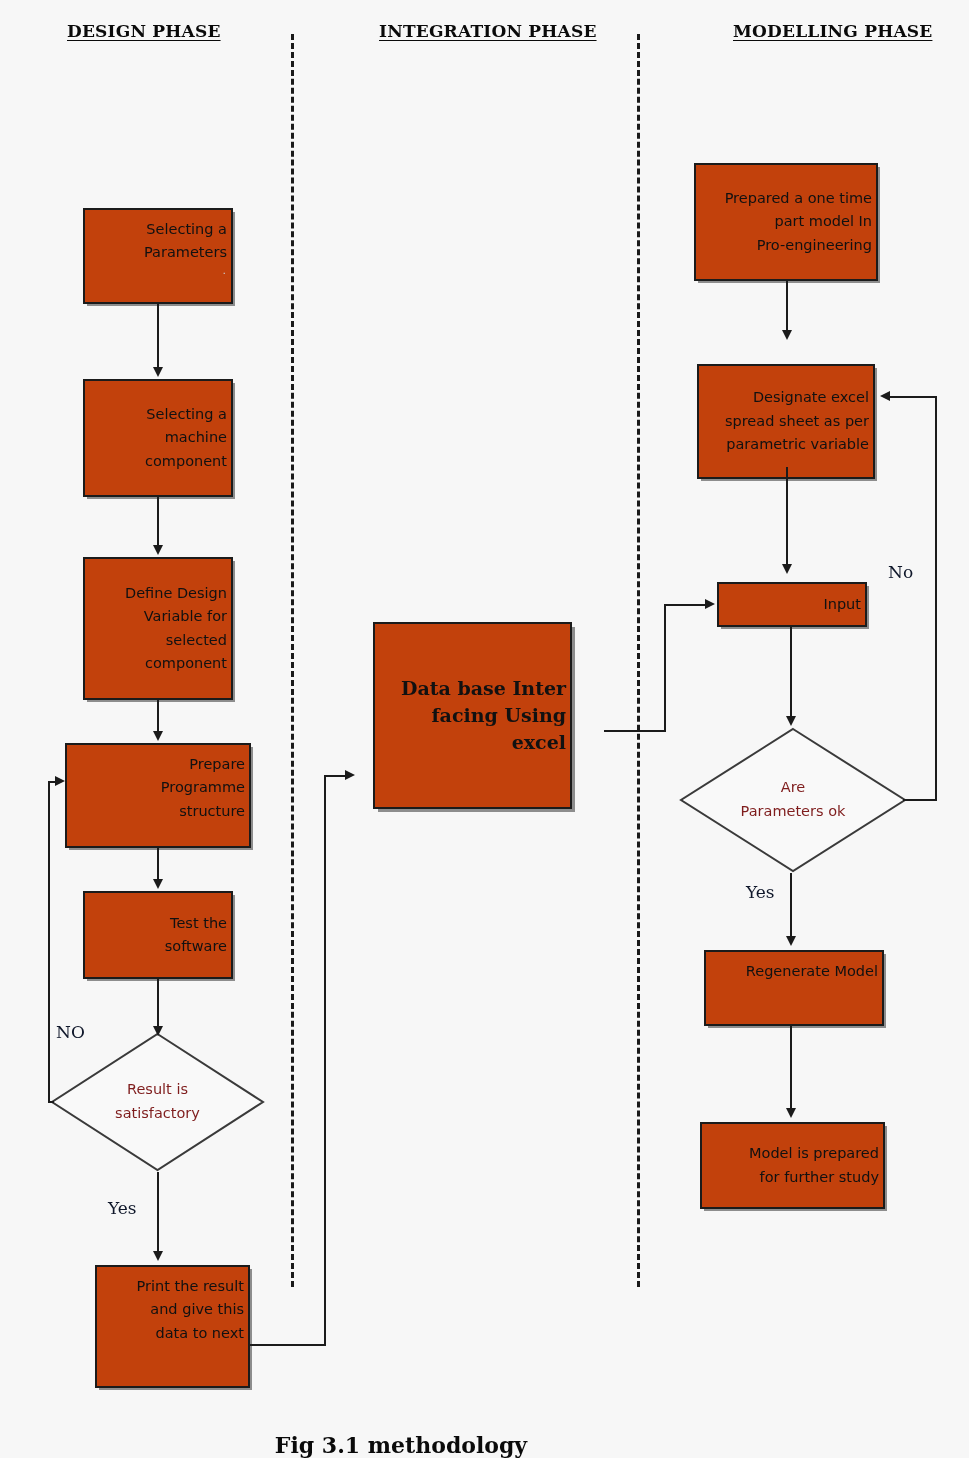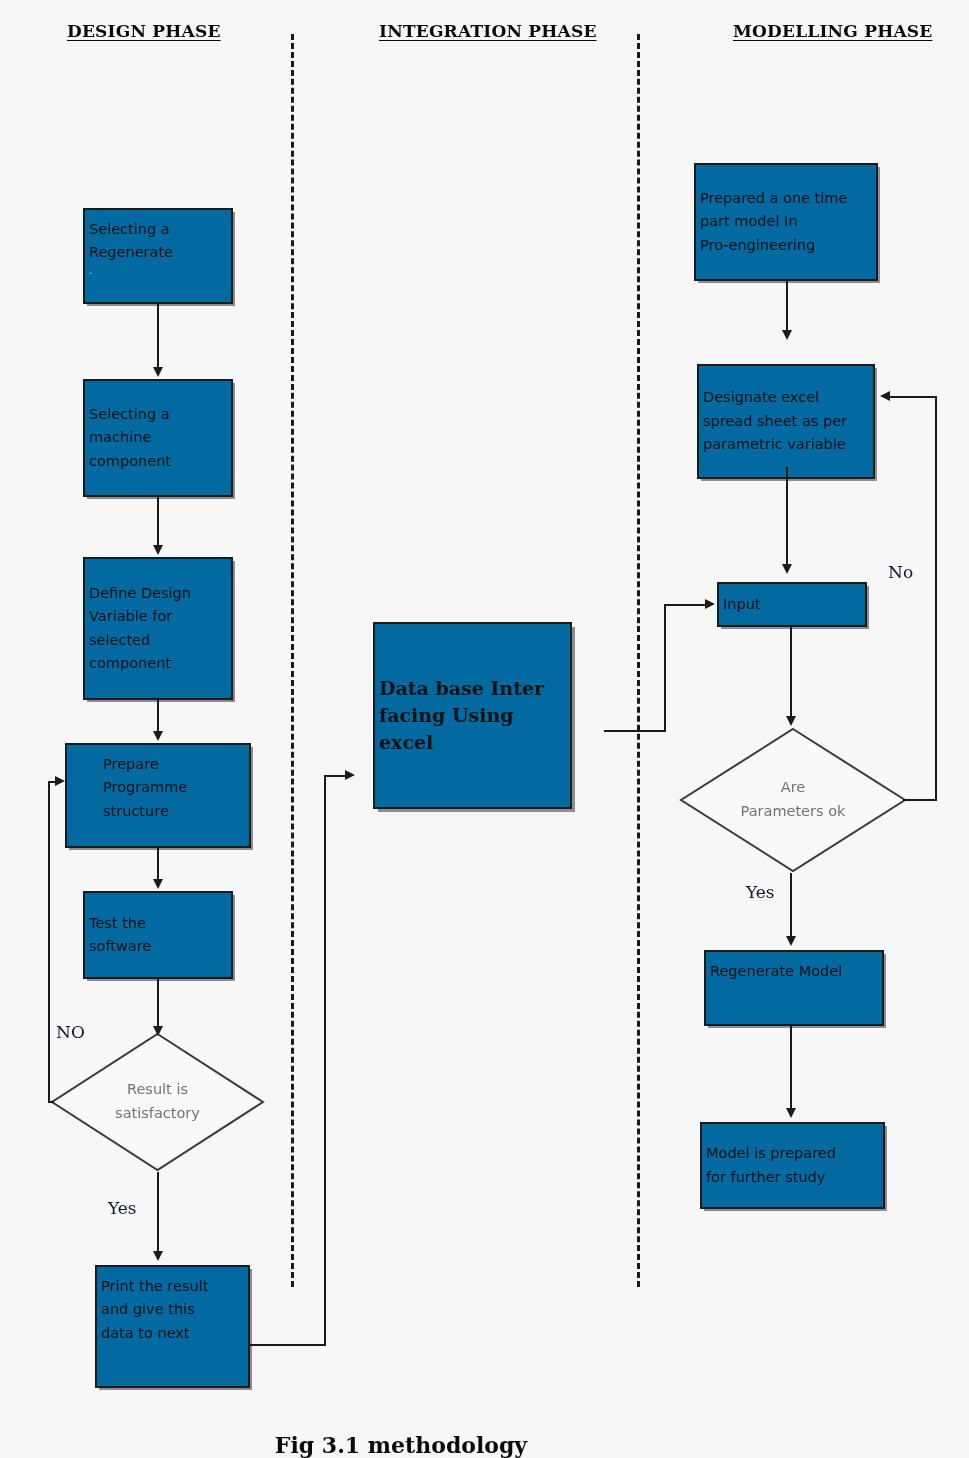--- a/index.html
+++ b/index.html
@@ -30,27 +30,27 @@
   .divider{
     position:absolute;
     width:0;
     border-left:3px dashed #1a1a1a;
   }
 
   
   .node{
     position:absolute;
     box-sizing:border-box;
-    background:#0369a1;
+    background:#c2410c;
     border:2px solid #1b1b1b;
     box-shadow:3px 3px 0 -1px #8d8d8d;
     display:flex;
     align-items:center;
     justify-content:center;
-    text-align:left;
+    text-align:right;
     font-size:14.5px;
     line-height:1.62;
     color:#111;
     padding:2px 4px;
   }
   .node.top-align{align-items:flex-start;padding-top:8px;}
   .node .lbl{display:block;width:100%;}
 
   .node.serif-bold{
     font-family:"DejaVu Serif", serif;
@@ -68,21 +68,21 @@
     line-height:1.1;
     letter-spacing:1px;
   }
 
   
   .diamond{position:absolute;}
   .diamond svg{display:block;overflow:visible;}
   .diamond .dtext{
     position:absolute;left:0;top:0;width:100%;height:100%;
     display:flex;align-items:center;justify-content:center;
-    text-align:center;font-size:14.5px;line-height:1.65;color:#737373;
+    text-align:center;font-size:14.5px;line-height:1.65;color:#7f1d1d;
     pointer-events:none;
   }
 
   
   .conn{position:absolute;background:#1b1b1b;}
   .conn.v{width:2px;}
   .conn.h{height:2px;}
 
   .arrow{position:absolute;width:0;height:0;}
   .arrow.down{
@@ -130,21 +130,21 @@
   <div class="phase-title" style="left:67px;top:21px;">DESIGN PHASE</div>
   <div class="phase-title" style="left:379px;top:21px;">INTEGRATION PHASE</div>
   <div class="phase-title" style="left:733px;top:21px;">MODELLING PHASE</div>
 
   <div class="divider" style="left:291px;top:34px;height:1253px;"></div>
   <div class="divider" style="left:637px;top:34px;height:1253px;"></div>
 
   <div class="node top-align" style="left:83px;top:208px;width:150px;height:96px;">
     <span class="lbl">
       <span>Selecting a</span><br>
-      <span>Regenerate</span>
+      <span>Parameters</span>
       <span class="faint">.</span>
     </span>
   </div>
 
   <div class="node" style="left:83px;top:379px;width:150px;height:118px;">
     <span class="lbl">
       <span>Selecting a</span><br>
       <span>machine</span><br>
       <span>component</span>
     </span>

